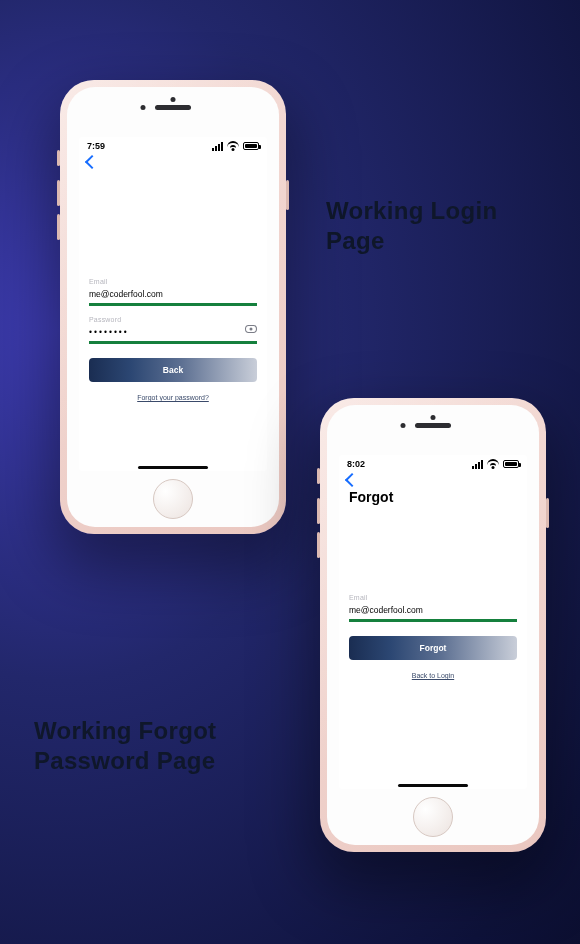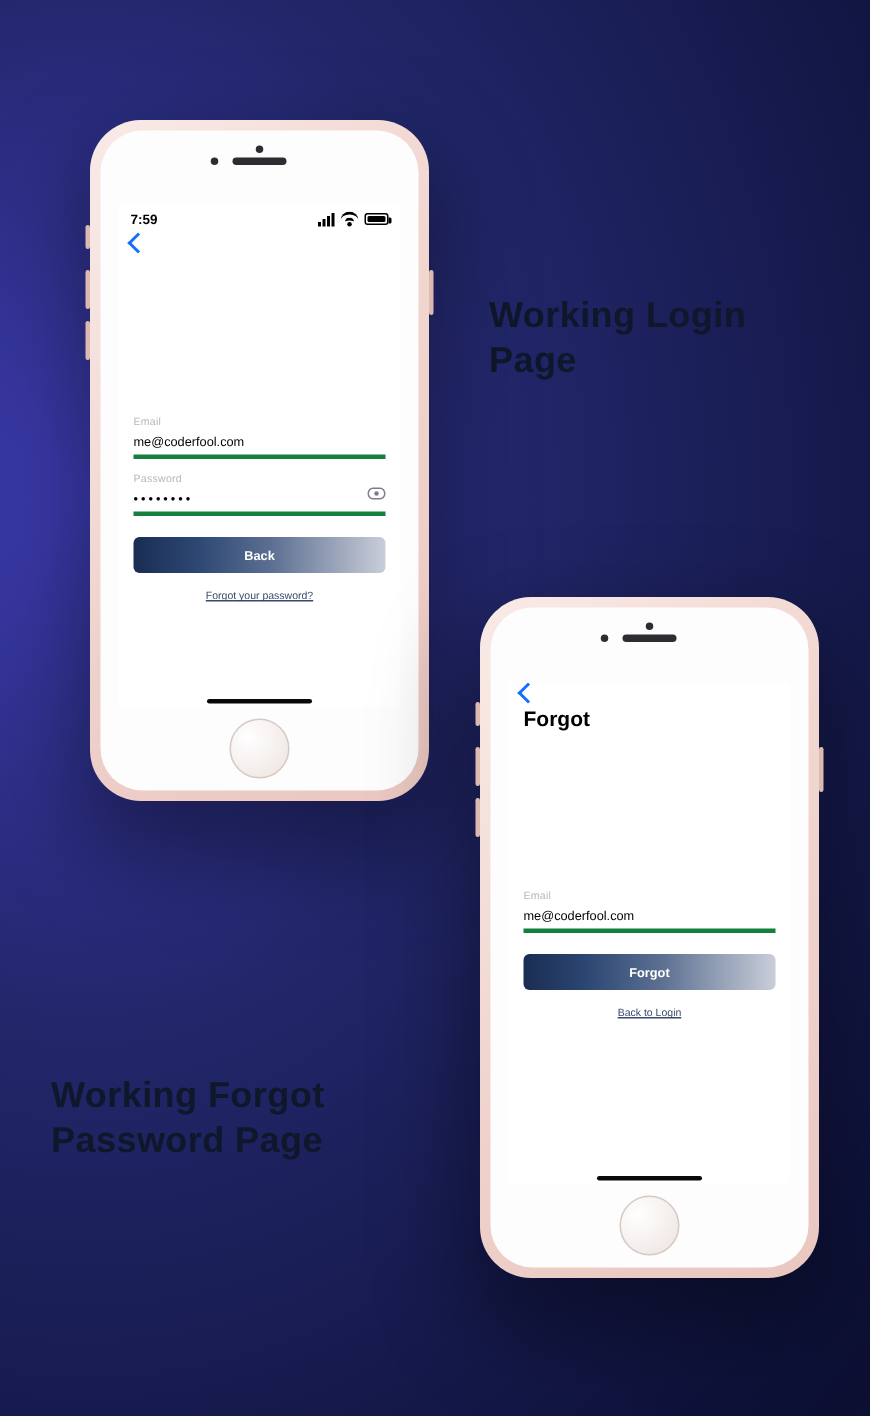--- a/index.html
+++ b/index.html
@@ -158,20 +158,36 @@
 <div class="phone" style="left:320px; top:398px;">
   <div class="btn-side btn-mute"></div>
   <div class="btn-side btn-volup"></div>
   <div class="btn-side btn-voldn"></div>
   <div class="btn-side btn-power"></div>
   <div class="bezel">
     <div class="cam"></div>
     <div class="speaker"></div>
     <div class="sensor"></div>
     <div class="screen">
+      <div class="status">
+        <span>8:02</span>
+        <span class="spacer"></span>
+        <span class="sig">
+            <i></i>
+            <i></i>
+            <i></i>
+            <i></i>
+          </span>
+        <span class="wifi">
+            <span class="dot"></span>
+          </span>
+        <span class="batt">
+            <i></i>
+          </span>
+      </div>
       <div class="navback">
           <span class="chev"></span>
         </div>
       <div class="title">Forgot</div>
       <div class="content forgot-content">
         <div class="gap-big"></div>
         <div class="field-lbl">Email</div>
         <div class="field-val">me@coderfool.com</div>
         <div class="login-btn">Forgot</div>
         <div class="link">Back to Login</div>

